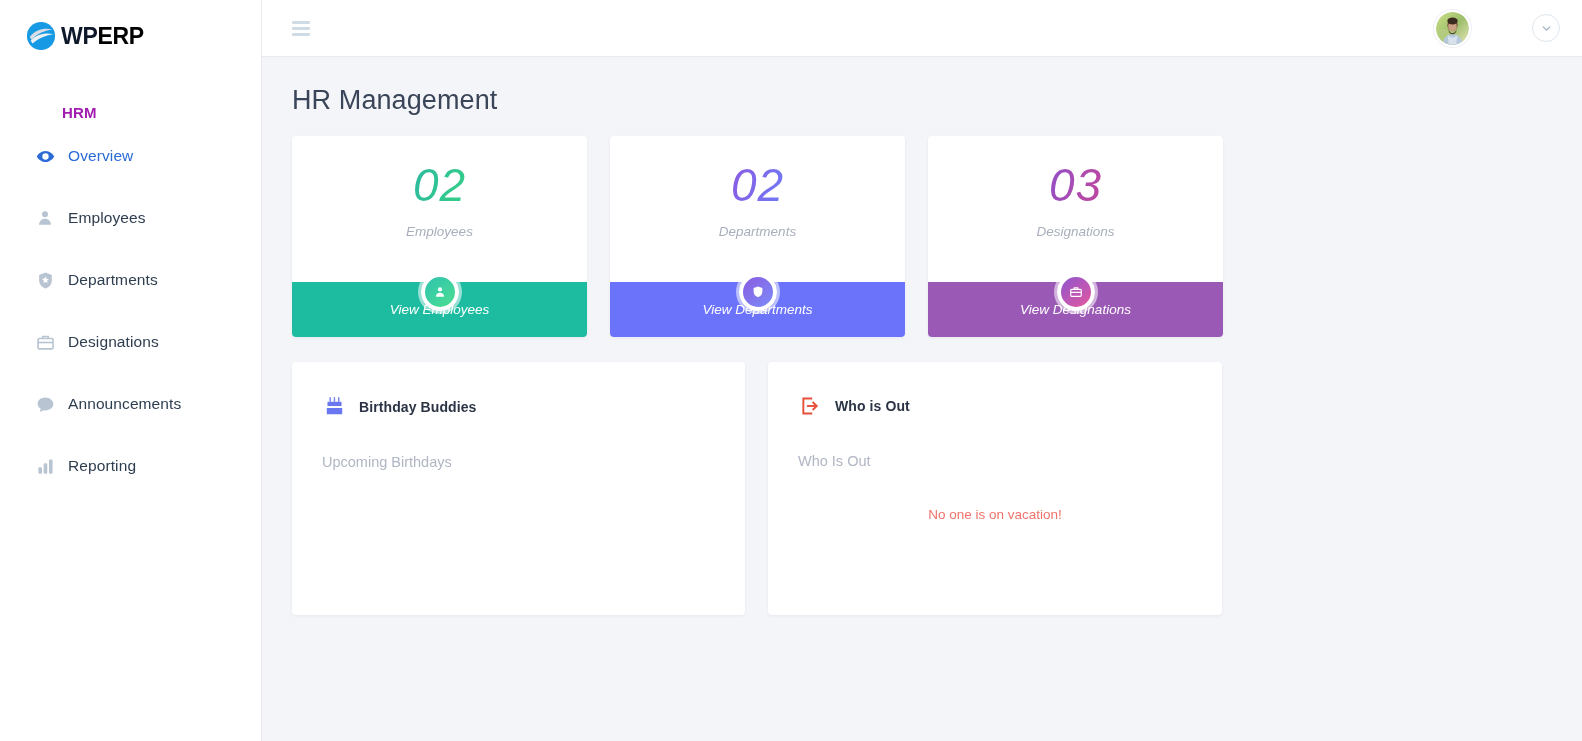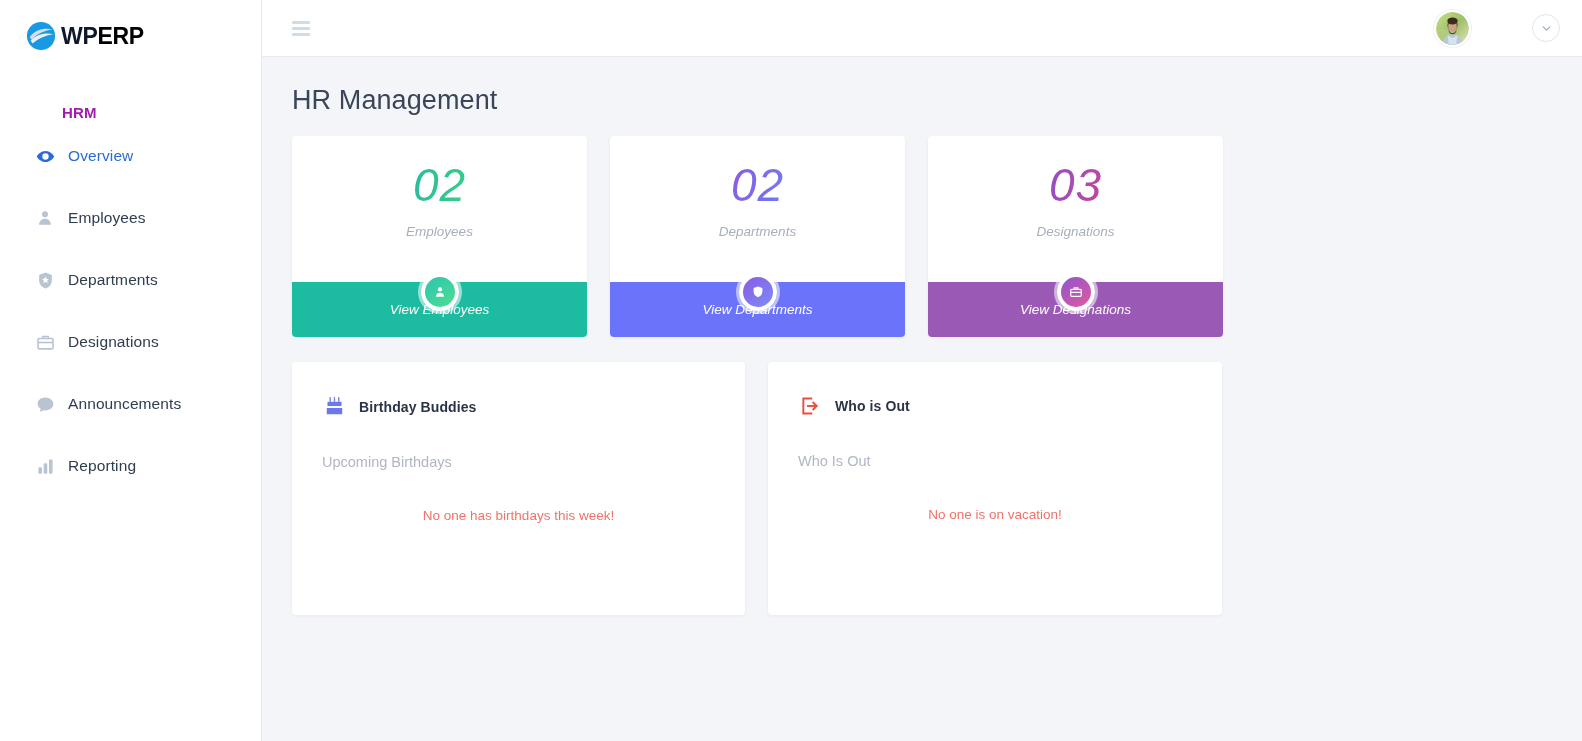--- a/index.html
+++ b/index.html
@@ -365,21 +365,20 @@
                 <rect x="11.3" y="1.2" width="1.3" height="1.6" rx="0.6" fill="#5c6ae8"></rect>
                 <rect x="16.2" y="1.2" width="1.3" height="1.6" rx="0.6" fill="#5c6ae8"></rect>
                 <rect x="4" y="6.6" width="16" height="5" fill="#6b77ef"></rect>
                 <path d="M4 11.6h16v2.2c-1.4 0-1.4 1.3-2.7 1.3s-1.3-1.3-2.7-1.3-1.3 1.3-2.6 1.3-1.3-1.3-2.7-1.3-1.3 1.3-2.6 1.3S5.4 13.8 4 13.8z" fill="#ffffff"></path>
                 <rect x="3.2" y="13.6" width="17.6" height="7.2" rx="0.6" fill="#6b77ef"></rect>
               </svg>
             </span>
             <span class="panel-title">Birthday Buddies</span>
           </div>
           <div class="panel-sub">Upcoming Birthdays</div>
-          <div class="panel-empty">No one has birthdays this week!</div>
         </section>
 
         <section class="panel panel-whoisout">
           <div class="panel-head">
             <span class="panel-icon">
               <svg viewBox="0 0 24 24" width="20" height="20" fill="none" stroke="#e8503a" stroke-width="2.3" stroke-linecap="square">
                 <path d="M13.5 3H4v18h9.5"></path>
                 <path d="M9.5 12h10"></path>
                 <path d="M16 8l4 4-4 4"></path>
               </svg>

